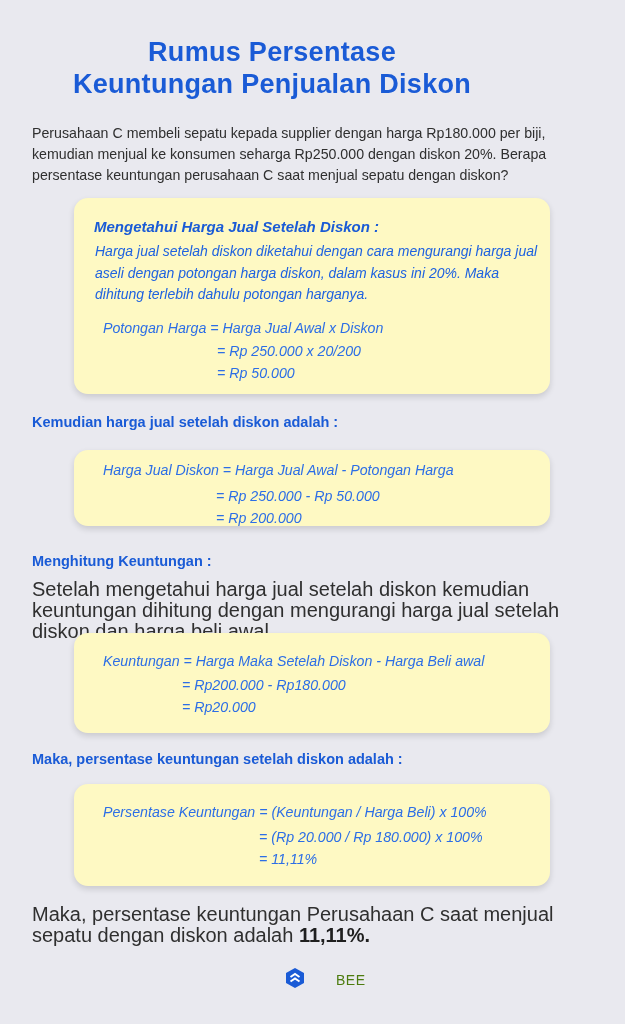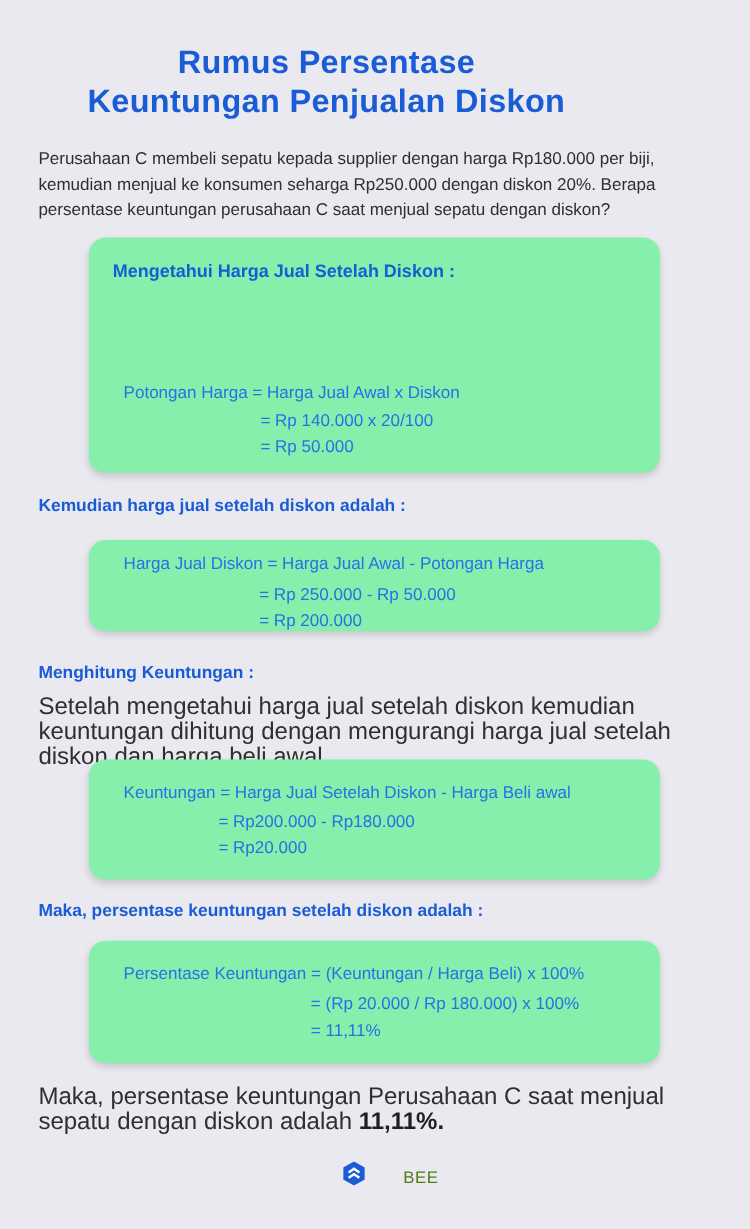--- a/index.html
+++ b/index.html
@@ -14,22 +14,23 @@
     position:absolute; left:0; top:36px; width:544px;
     text-align:center; color:#1a5bd6; font-weight:bold;
     font-size:27px; line-height:32px; letter-spacing:0.3px;
   }
   .intro {
     position:absolute; left:32px; top:123px; width:570px;
     font-size:14.2px; line-height:21px; color:#2f2f2f;
   }
   .card {
     position:absolute; left:74px; width:476px;
-    background:#86efac; border-radius:14px;
+    background:#fef9c3; border-radius:14px;
     box-shadow:0 3px 6px rgba(0,0,0,0.14);
+    font-style:italic;
   }
   .card-heading {
     color:#1a5bd6; font-weight:bold; font-size:15px;
     position:absolute; left:20px; top:20px;
   }
   .card-desc {
     color:#1e62e0; font-size:14px; line-height:21.5px;
     position:absolute; left:21px; top:43px; width:450px;
   }
   .formula {
@@ -58,38 +59,39 @@
 
 <div class="title">
   <div>Rumus Persentase</div>
   <div>Keuntungan Penjualan Diskon</div>
 </div>
 
 <div class="intro">Perusahaan C membeli sepatu kepada supplier dengan harga Rp180.000 per biji, kemudian menjual ke konsumen seharga Rp250.000 dengan diskon 20%. Berapa persentase keuntungan perusahaan C saat menjual sepatu dengan diskon?</div>
 
 <div class="card" style="top:198px; height:196px;">
   <div class="card-heading">Mengetahui Harga Jual Setelah Diskon :</div>
+  <div class="card-desc">Harga jual setelah diskon diketahui dengan cara mengurangi harga jual aseli dengan potongan harga diskon, dalam kasus ini 20%. Maka dihitung terlebih dahulu potongan harganya.</div>
   <div class="formula" style="left:29px; top:122px;">Potongan Harga = Harga Jual Awal x Diskon</div>
-  <div class="formula" style="left:143px; top:145px;">= Rp 140.000 x 20/100</div>
+  <div class="formula" style="left:143px; top:145px;">= Rp 250.000 x 20/200</div>
   <div class="formula" style="left:143px; top:167px;">= Rp 50.000</div>
 </div>
 
 <div class="sec-head" style="top:414px;">Kemudian harga jual setelah diskon adalah :</div>
 
 <div class="card" style="top:450px; height:76px;">
   <div class="formula" style="left:29px; top:12px;">Harga Jual Diskon = Harga Jual Awal - Potongan Harga</div>
   <div class="formula" style="left:142px; top:38px;">= Rp 250.000 - Rp 50.000</div>
   <div class="formula" style="left:142px; top:60px;">= Rp 200.000</div>
 </div>
 
 <div class="sec-head" style="top:553px;">Menghitung Keuntungan :</div>
 <div class="para" style="top:579px;">Setelah mengetahui harga jual setelah diskon kemudian keuntungan dihitung dengan mengurangi harga jual setelah diskon dan harga beli awal.</div>
 
 <div class="card" style="top:633px; height:100px;">
-  <div class="formula" style="left:29px; top:20px;">Keuntungan = Harga Jual Setelah Diskon - Harga Beli awal</div>
+  <div class="formula" style="left:29px; top:20px;">Keuntungan = Harga Maka Setelah Diskon - Harga Beli awal</div>
   <div class="formula" style="left:108px; top:44px;">= Rp200.000 - Rp180.000</div>
   <div class="formula" style="left:108px; top:66px;">= Rp20.000</div>
 </div>
 
 <div class="sec-head" style="top:751px;">Maka, persentase keuntungan setelah diskon adalah :</div>
 
 <div class="card" style="top:784px; height:102px;">
   <div class="formula" style="left:29px; top:20px;">Persentase Keuntungan = (Keuntungan / Harga Beli) x 100%</div>
   <div class="formula" style="left:185px; top:45px;">= (Rp 20.000 / Rp 180.000) x 100%</div>
   <div class="formula" style="left:185px; top:67px;">= 11,11%</div>

